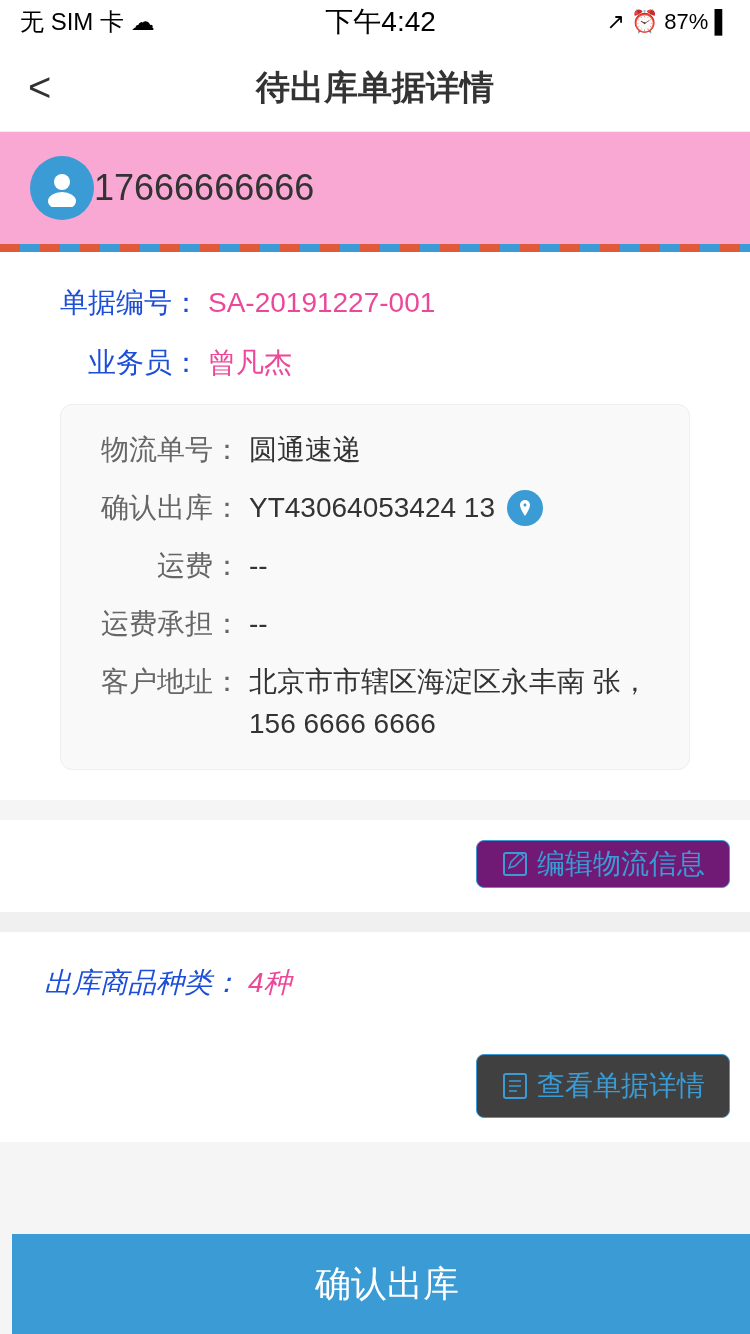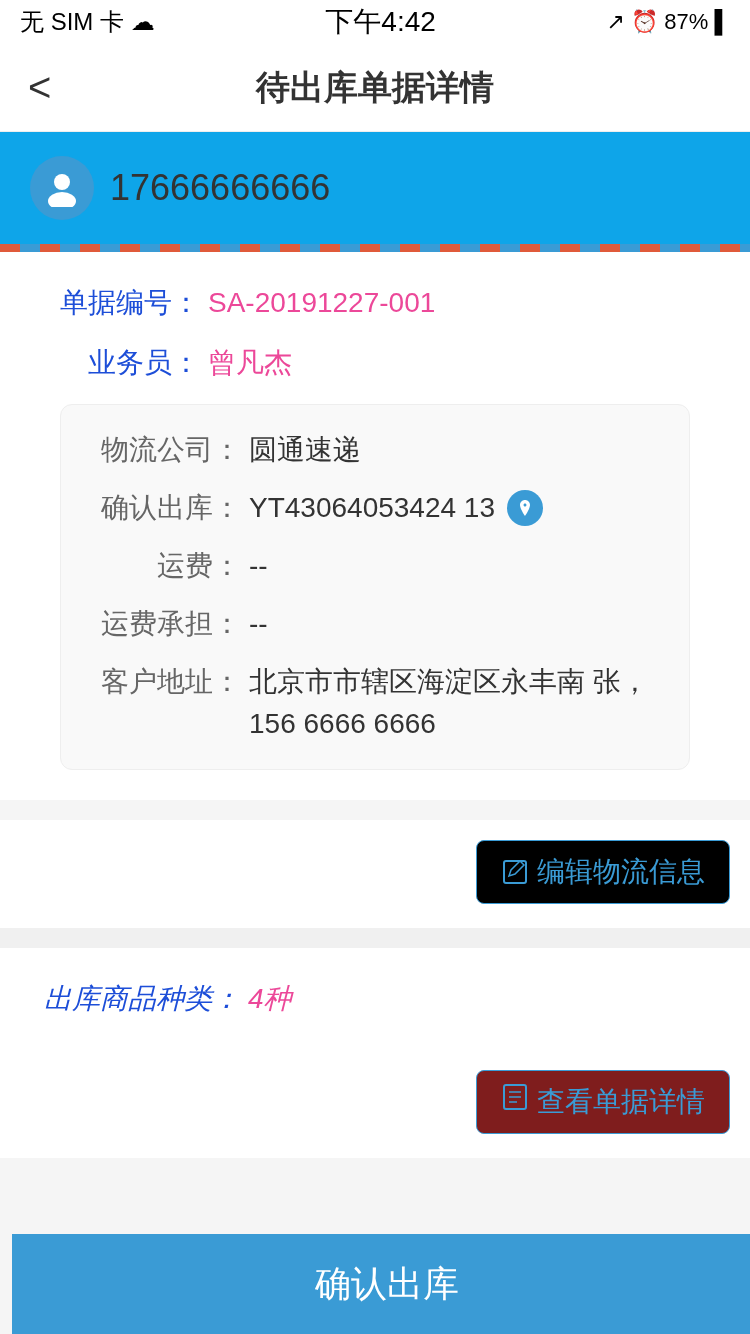--- a/index.html
+++ b/index.html
@@ -49,25 +49,24 @@
       cursor: pointer;
     }
     .nav-title {
       font-size: 34px;
       font-weight: 600;
       color: #333;
     }
 
     
     .user-header {
-      background: #0ea5e9;
+      background: #f9a8d4;
       padding: 24px 30px;
       display: flex;
       align-items: center;
-      gap: 16px;
       border-bottom: none;
     }
     .user-avatar {
       width: 64px;
       height: 64px;
       border-radius: 50%;
       background: #3a9bd5;
       display: flex;
       align-items: center;
       justify-content: center;
@@ -161,27 +160,27 @@
     
     .edit-btn-row {
       display: flex;
       justify-content: flex-end;
       padding: 20px 20px 24px 20px;
       background: #fff;
     }
     .edit-btn {
       border: 1px solid #3a9bd5;
       border-radius: 8px;
-      padding: 12px 24px;
+      padding: 4px 24px;
       color: #3a9bd5;
       font-size: 28px;
       display: flex;
       align-items: center;
       gap: 8px;
-      background: #000000;
+      background: #701a75;
       cursor: pointer;
     }
 
     .section-divider {
       height: 20px;
       background: #f0f0f0;
     }
 
     
     .goods-section {
@@ -197,23 +196,23 @@
       padding: 20px 20px 24px 20px;
       background: #fff;
     }
     .view-btn {
       border: 1px solid #3a9bd5;
       border-radius: 8px;
       padding: 12px 24px;
       color: #3a9bd5;
       font-size: 28px;
       display: flex;
-      align-items: flex-start;
+      align-items: center;
       gap: 8px;
-      background: #7f1d1d;
+      background: #404040;
       cursor: pointer;
     }
 
     
     .confirm-btn-area {
       position: fixed;
       bottom: 0;
       left: 12px;
       width: 750px;
       height: 100px;
@@ -273,21 +272,21 @@
     <span class="info-label">单据编号：</span>
     <span class="info-value">SA-20191227-001</span>
   </div>
   <div class="info-row">
     <span class="info-label">业务员：</span>
     <span class="info-value">曾凡杰</span>
   </div>
 
   <div class="logistics-card">
     <div class="logistics-row">
-      <span class="logistics-label">物流公司：</span>
+      <span class="logistics-label">物流单号：</span>
       <span class="logistics-value">圆通速递</span>
     </div>
     <div class="logistics-row">
       <span class="logistics-label">确认出库：</span>
       <span class="logistics-value">
         <span>YT43064053424 13</span>
         <span class="location-icon">
           <svg width="20" height="20" viewBox="0 0 20 20" fill="none">
             <path d="M10 2C7.24 2 5 4.24 5 7c0 3.75 5 11 5 11s5-7.25 5-11c0-2.76-2.24-5-5-5zm0 6.5c-.83 0-1.5-.67-1.5-1.5S9.17 5.5 10 5.5s1.5.67 1.5 1.5S10.83 8.5 10 8.5z" fill="white"></path>
           </svg>

